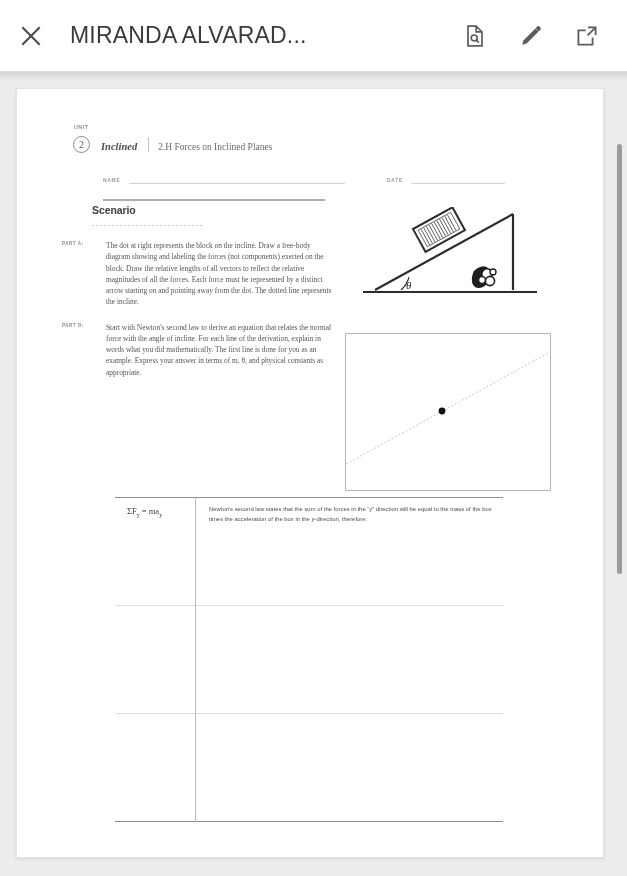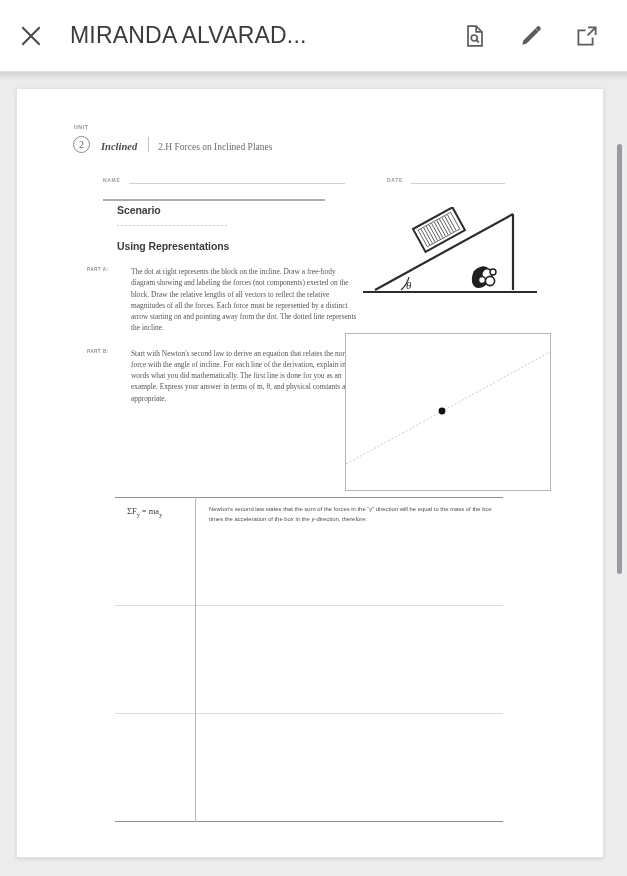--- a/index.html
+++ b/index.html
@@ -125,21 +125,21 @@
     position: absolute; bottom: 2px;
   }
   .fld-rule { position: absolute; bottom: 1px; height: 1px; background: #d2d2d2; }
 
   .hr-thick {
     position: absolute; left: 86px; top: 110px;
     width: 222px; height: 2px; background: #aeaeae;
   }
 
   
-  .col-left { position: absolute; left: 100px; top: 115px; width: 226px; }
+  .col-left { position: absolute; left: 75px; top: 115px; width: 226px; }
   h3.sec {
     margin: 0 0 4px 0;
     font-size: 10.5px; font-weight: bold; color: #3d3d3d;
     letter-spacing: -0.1px;
   }
   .scenario-body {
     font-family: "Liberation Serif", serif;
     font-style: italic;
     font-size: 7.4px; line-height: 1.5;
     color: #5a5a5a; margin: 0;
@@ -265,21 +265,20 @@
         </div>
 
         <div class="hr-thick"></div>
 
         <div class="col-left">
 
           <h3 class="sec">Scenario</h3>
           <div class="dot-rule"></div>
 
           <div class="part-block">
-            <h3 class="sec">Using Representations</h3>
             <div style="position:relative;">
               <div class="part-tag">PART A:</div>
               <p class="part-body">The dot at right represents the block on the incline. Draw a free-body diagram showing and labeling the forces (not components) exerted on the block. Draw the relative lengths of all vectors to reflect the relative magnitudes of all the forces. Each force must be represented by a distinct arrow starting on and pointing away from the dot. The dotted line represents the incline.</p>
             </div>
           </div>
 
           <div class="part-block">
             <div style="position:relative;">
               <div class="part-tag">PART B:</div>
               <p class="part-body">Start with Newton's second law to derive an equation that relates the normal force with the angle of incline. For each line of the derivation, explain in words what you did mathematically. The first line is done for you as an example. Express your answer in terms of m, θ, and physical constants as appropriate.</p>

